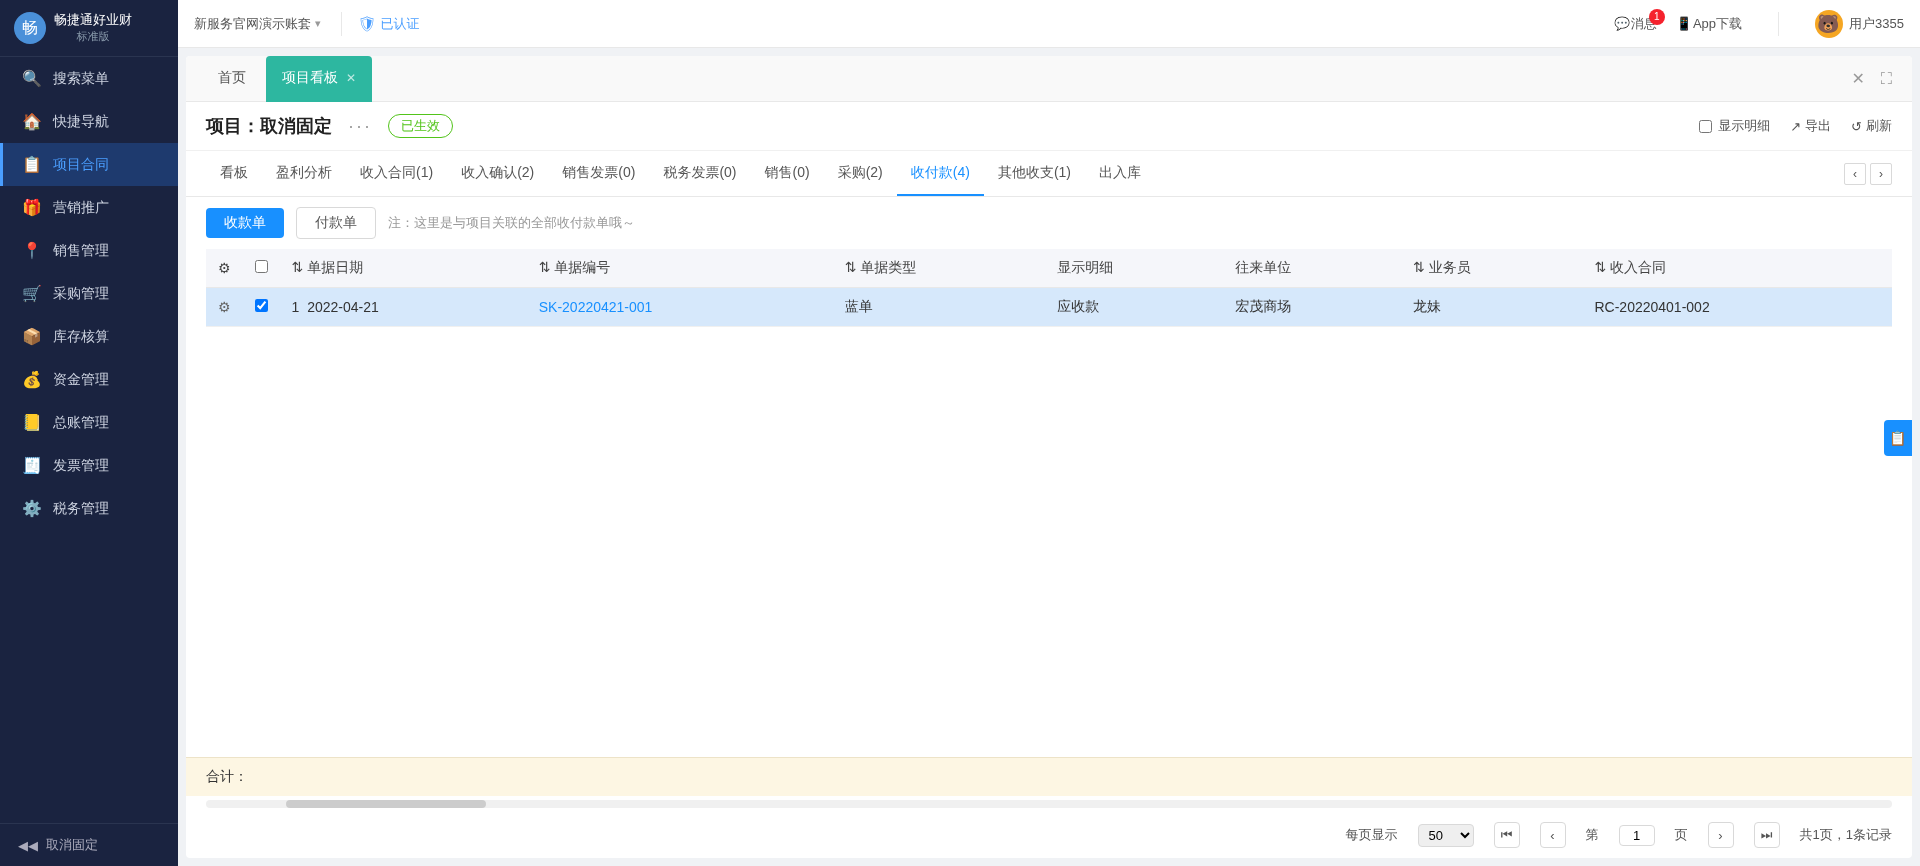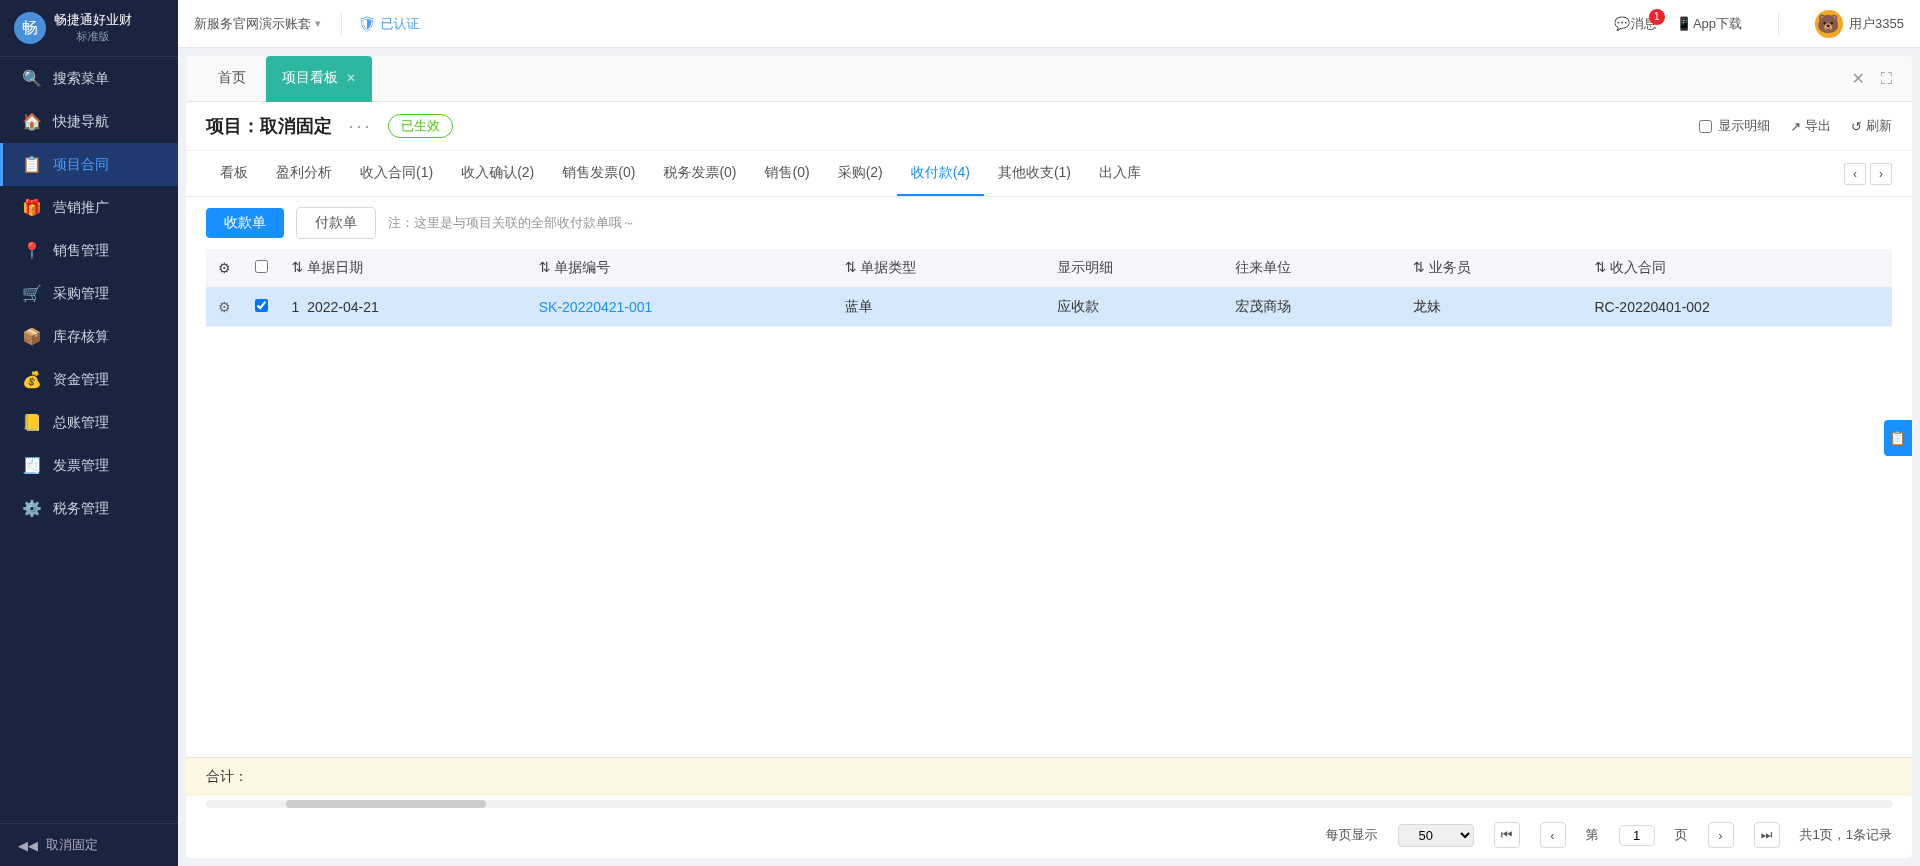--- a/index.html
+++ b/index.html
@@ -436,21 +436,21 @@
       justify-content: flex-end;
       padding: 10px 20px;
       gap: 20px;
       font-size: 13px;
       color: #555;
       flex-shrink: 0;
     }
     .pagination select {
       border: 1px solid #d9d9d9;
       border-radius: 4px;
-      padding: 2px 16px;
+      padding: 2px 6px;
       font-size: 13px;
       cursor: pointer;
     }
     .page-btn {
       width: 26px;
       height: 26px;
       border: 1px solid #d9d9d9;
       background: #fff;
       border-radius: 4px;
       cursor: pointer;

